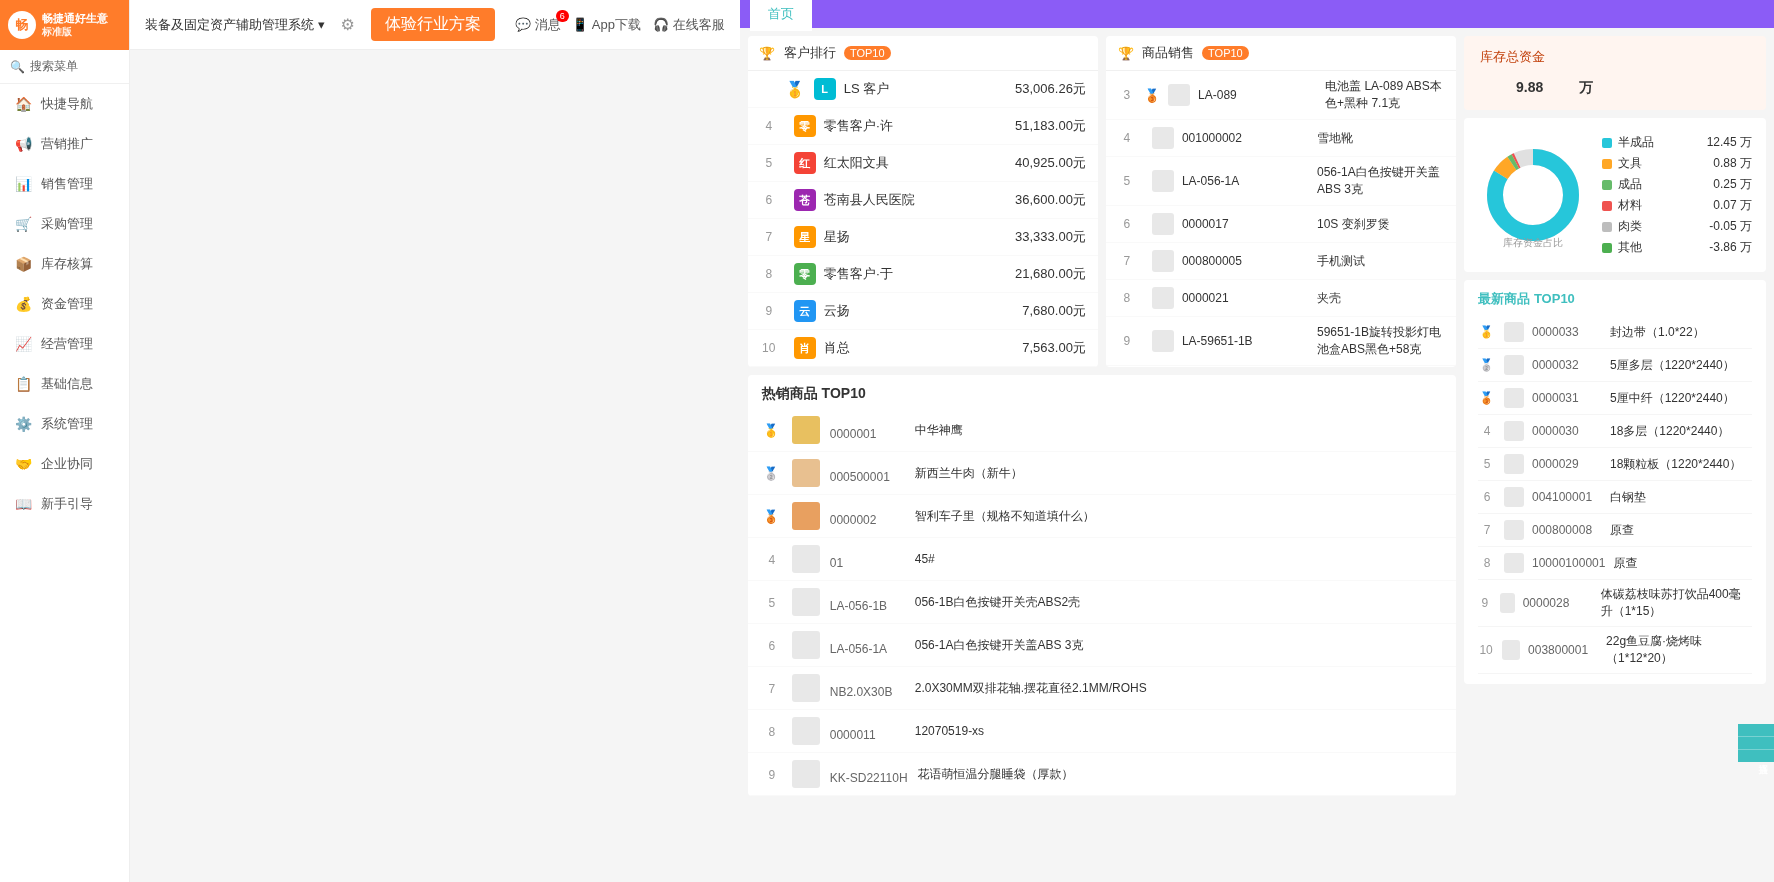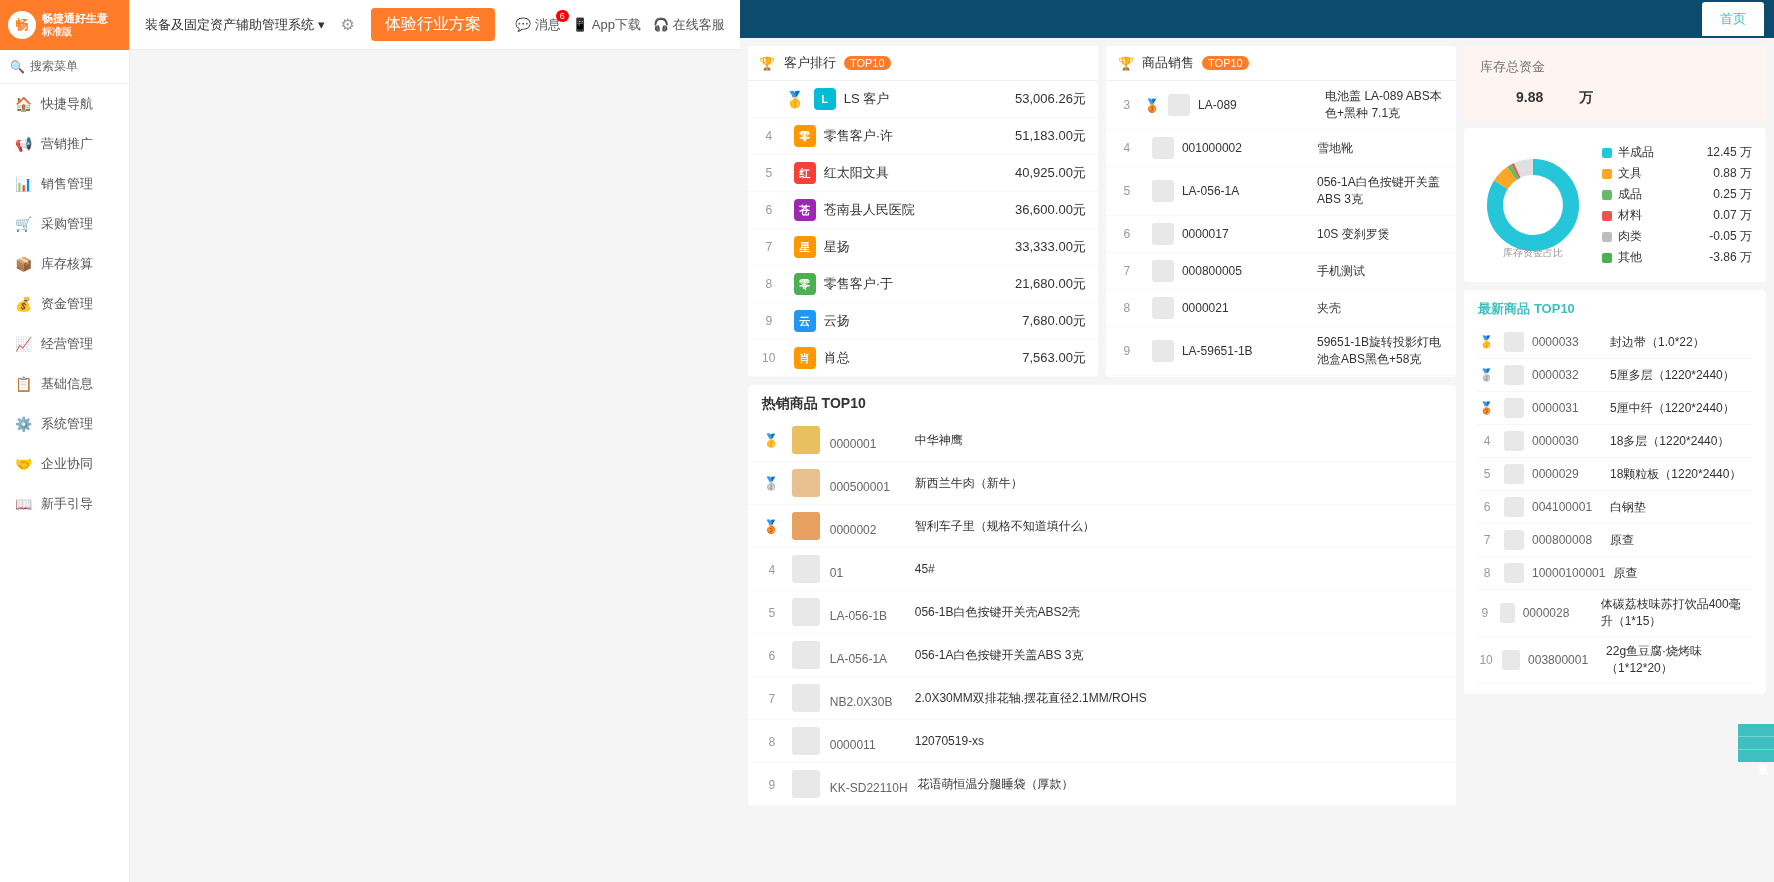--- a/index.html
+++ b/index.html
@@ -89,27 +89,26 @@
       cursor: pointer;
       font-weight: 500;
     }
     .topbar-spacer { flex: 1; }
     .topbar-actions { display: flex; align-items: center; gap: 12px; color: #555; font-size: 13px; }
     .topbar-badge-wrap { position: relative; }
     .topbar-badge { position: absolute; top: -6px; right: -8px; background: #f00; color: #fff; border-radius: 8px; padding: 1px 4px; font-size: 9px; }
 
     
     .tab-bar {
-      background: #0c4a6e;
-      height: 38px;
+      background: #8b5cf6;
+      height: 28px;
       display: flex;
       align-items: center;
       padding: 0 10px;
       gap: 0;
-      justify-content: flex-end;
     }
     .tab-item {
       padding: 8px 18px;
       color: #fff;
       font-size: 13px;
       cursor: pointer;
       background: rgba(255,255,255,0.2);
       border-radius: 3px 3px 0 0;
     }
     .tab-item.active { background: #fff; color: #3fbfbf; font-weight: 500; }
@@ -220,21 +219,21 @@
       flex-direction: column;
       gap: 8px;
       padding: 8px 8px 8px 0;
       overflow-y: auto;
     }
     .inventory-summary {
       background: #fff5f0;
       border-radius: 4px;
       padding: 12px 16px;
     }
-    .inv-title { font-size: 13px; color: #737373; margin-bottom: 4px; }
+    .inv-title { font-size: 13px; color: #c2410c; margin-bottom: 4px; }
     .inv-amount { font-size: 24px; font-weight: bold; color: #333; }
     .inv-amount span { font-size: 14px; margin-left: 36px; }
 
     .inv-chart-area {
       background: #fff;
       border-radius: 4px;
       padding: 14px;
       display: flex;
       gap: 14px;
       align-items: center;

